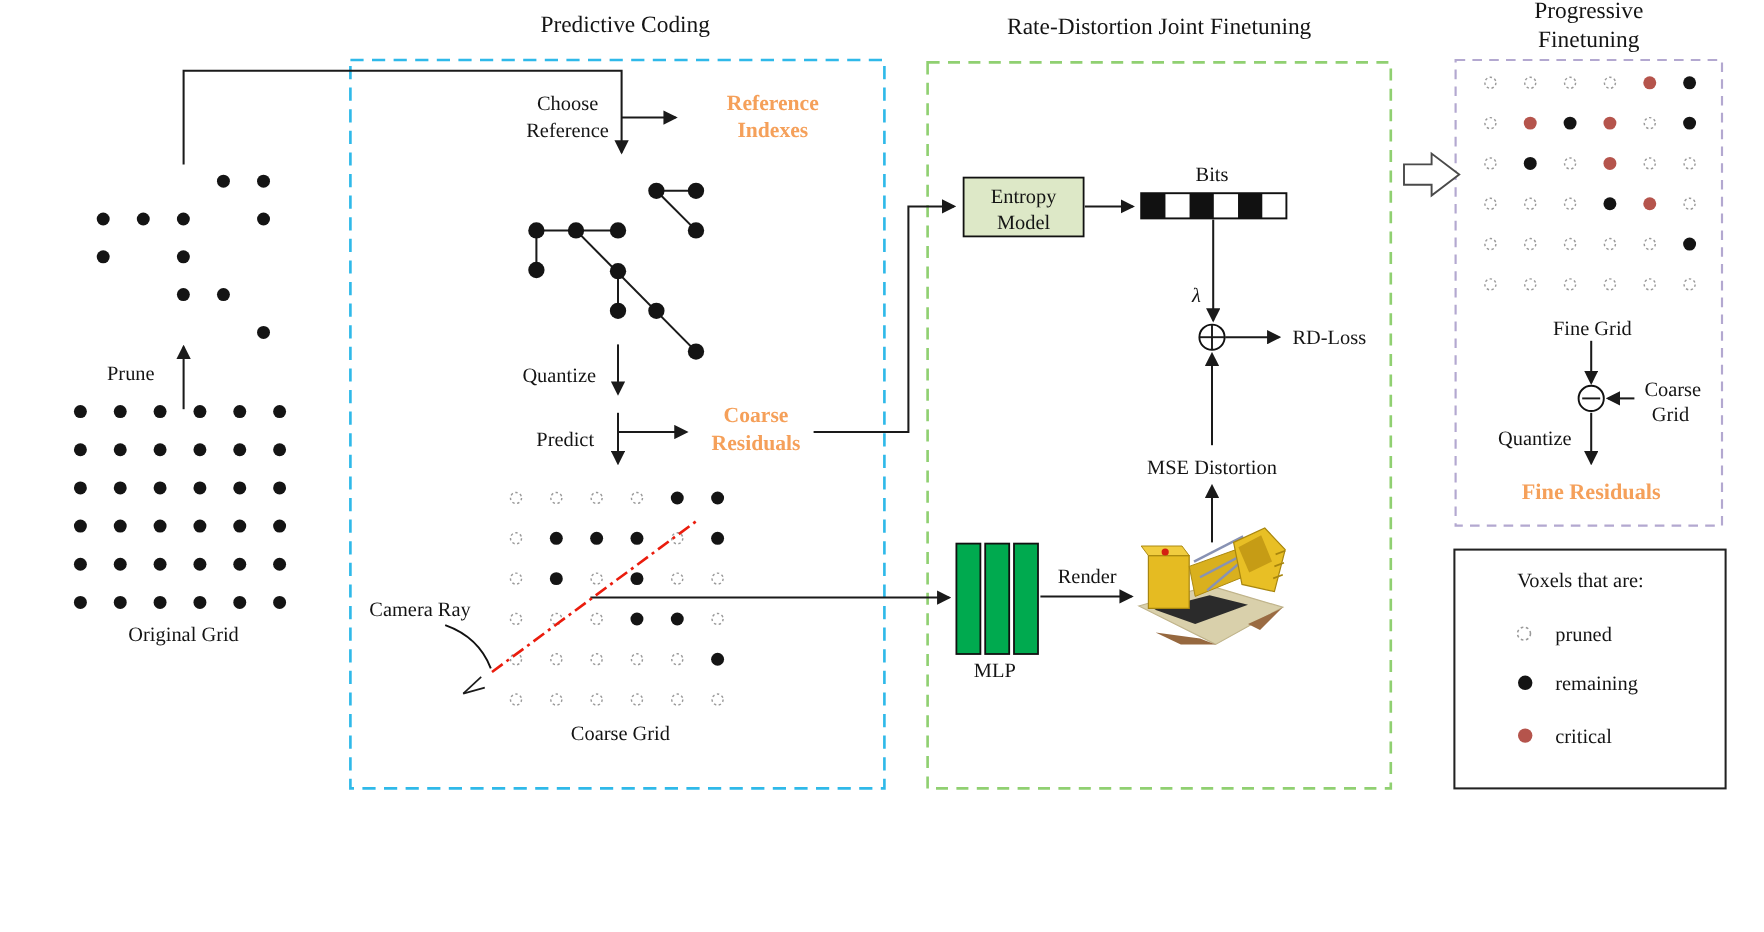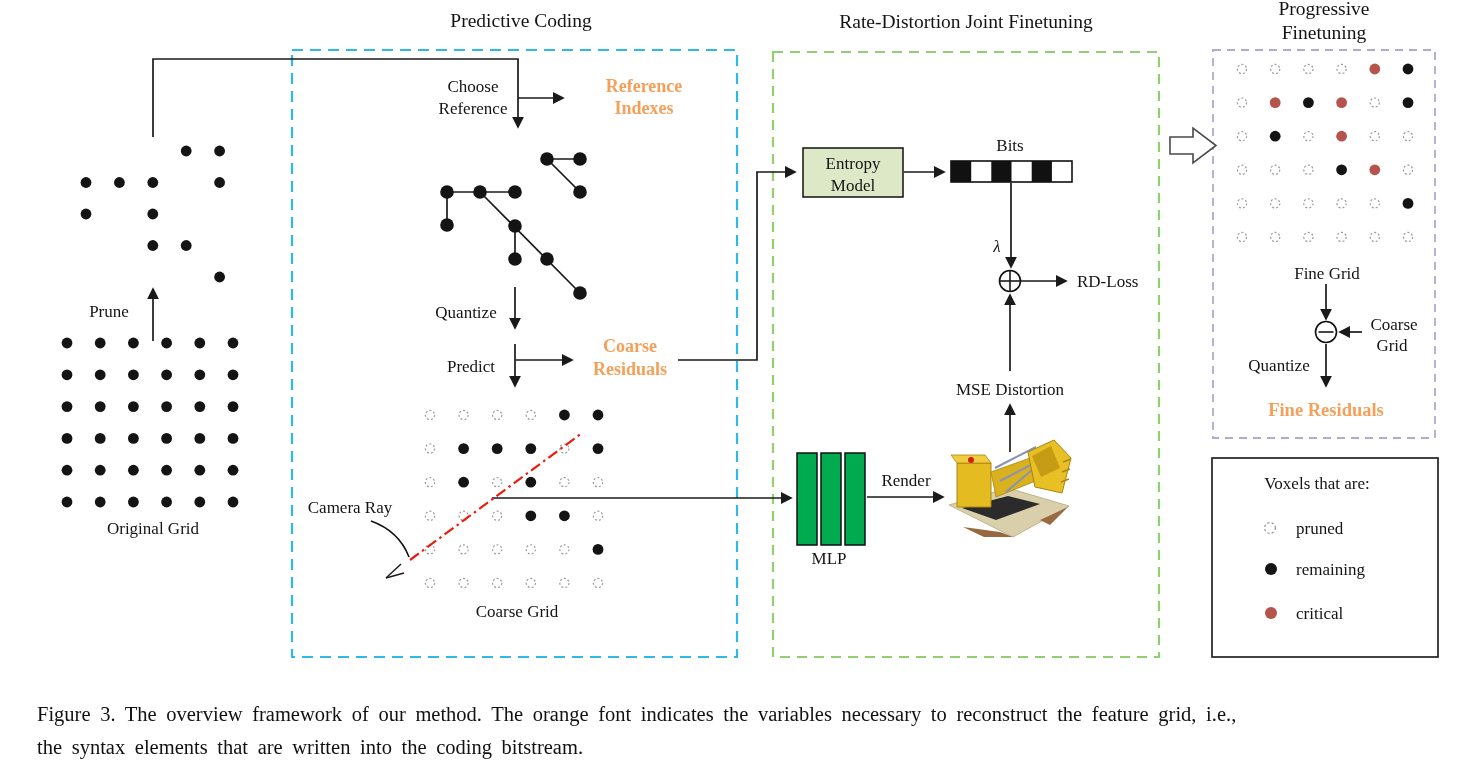--- a/index.html
+++ b/index.html
@@ -259,17 +259,13 @@
       <text x="1326" y="416" text-anchor="middle" font-size="18.5" fill="#f5a05a" font-family="'Liberation Serif',serif" font-weight="bold">Fine Residuals</text>
       <rect x="1212" y="458" width="226" height="199" fill="#fff" stroke="#222" stroke-width="1.7"></rect>
       <text x="1317" y="489" text-anchor="middle" font-size="17" fill="#141414" font-family="'Liberation Serif',serif">Voxels that are:</text>
       <circle cx="1270" cy="528" r="5.4" fill="none" stroke="#9a9a9a" stroke-width="1.3" stroke-dasharray="2.2 2.2"></circle>
       <text x="1296" y="534" text-anchor="start" font-size="17" fill="#141414" font-family="'Liberation Serif',serif">pruned</text>
       <circle cx="1271" cy="569" r="6" fill="#141414"></circle>
       <text x="1296" y="575" text-anchor="start" font-size="17" fill="#141414" font-family="'Liberation Serif',serif">remaining</text>
       <circle cx="1271" cy="613" r="6" fill="#b5544c"></circle>
       <text x="1296" y="619" text-anchor="start" font-size="17" fill="#141414" font-family="'Liberation Serif',serif">critical</text>
     </svg>
-  <div class="caption">
-    <div>Figure 3. The overview framework of our method. The orange font indicates the variables necessary to reconstruct the feature grid, i.e.,</div>
-    <div>the syntax elements that are written into the coding bitstream.</div>
-  </div>
 </div>
 
 </body></html>

